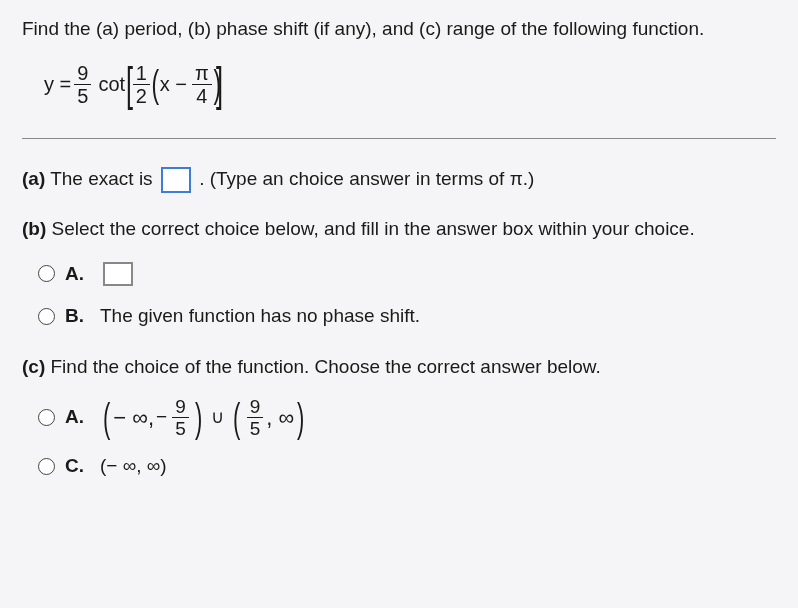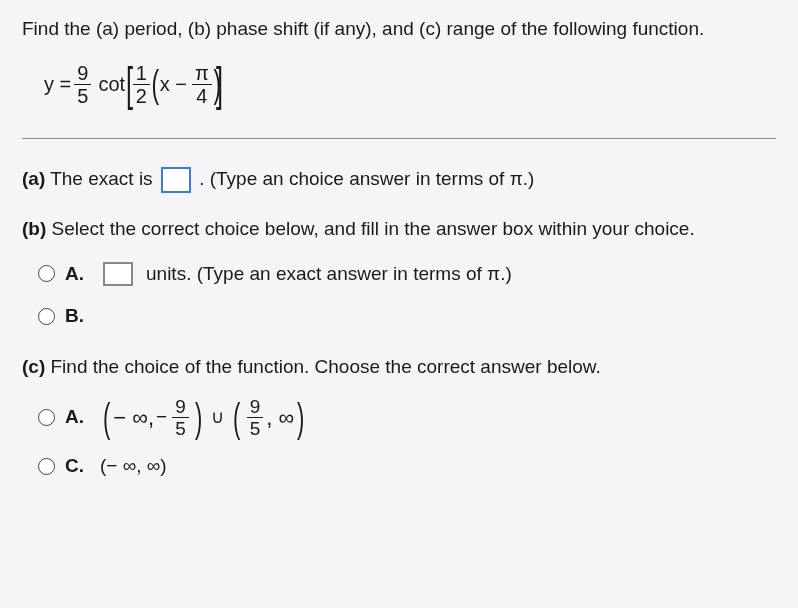--- a/index.html
+++ b/index.html
@@ -78,25 +78,25 @@
 </div>
 
 <div class="part">
   <b>(b)</b>
   <span>Select the correct choice below, and fill in the answer box within your choice.</span>
   <div class="options">
     <div class="option-row">
       <span class="radio"></span>
       <span class="opt-label">A.</span>
       <span class="inline-input grey"></span>
-      <span>units. (Type an exact answer in terms of π.)</span>
     </div>
     <div class="option-row">
       <span class="radio"></span>
       <span class="opt-label">B.</span>
+      <span>The given function has no phase shift.</span>
     </div>
   </div>
 </div>
 
 <div class="part">
   <b>(c)</b>
   <span>Find the choice of the function. Choose the correct answer below.</span>
   <div class="options">
     <div class="option-row">
       <span class="radio"></span>

